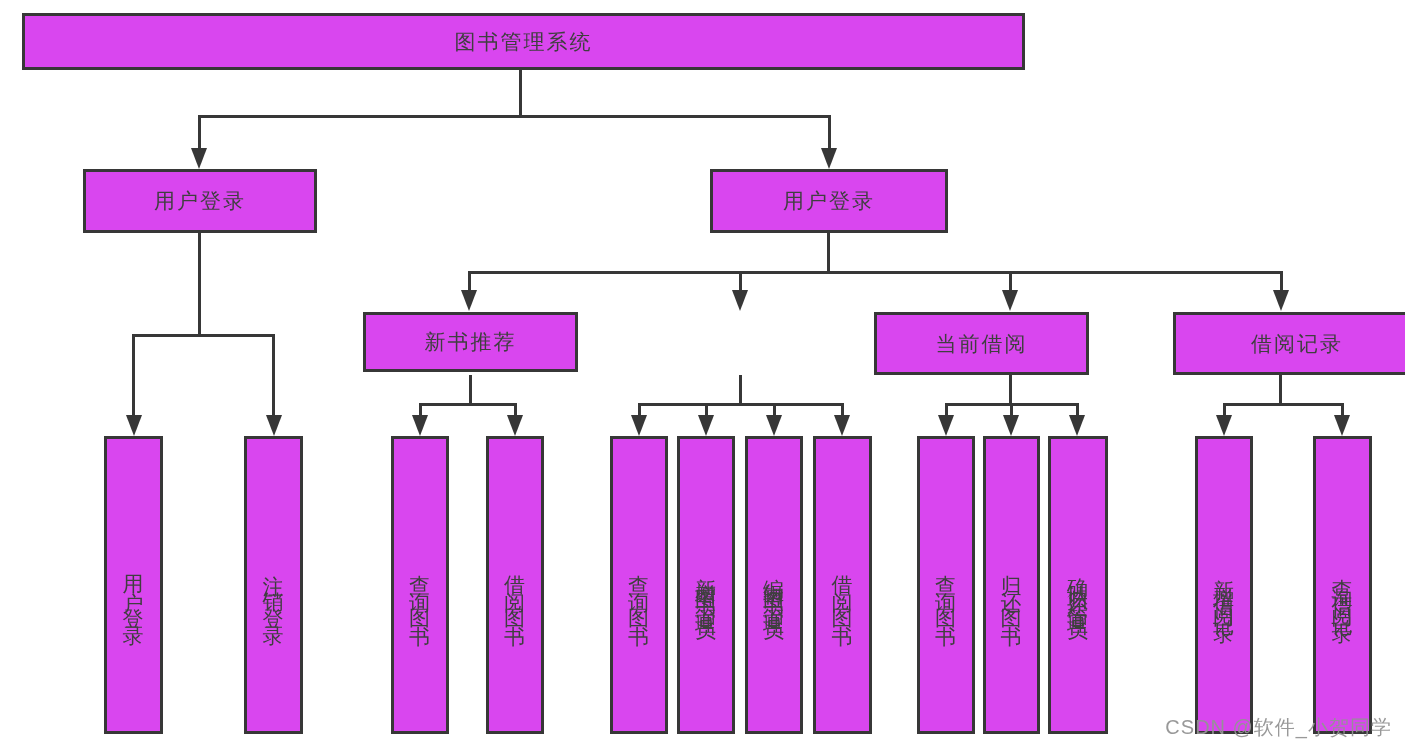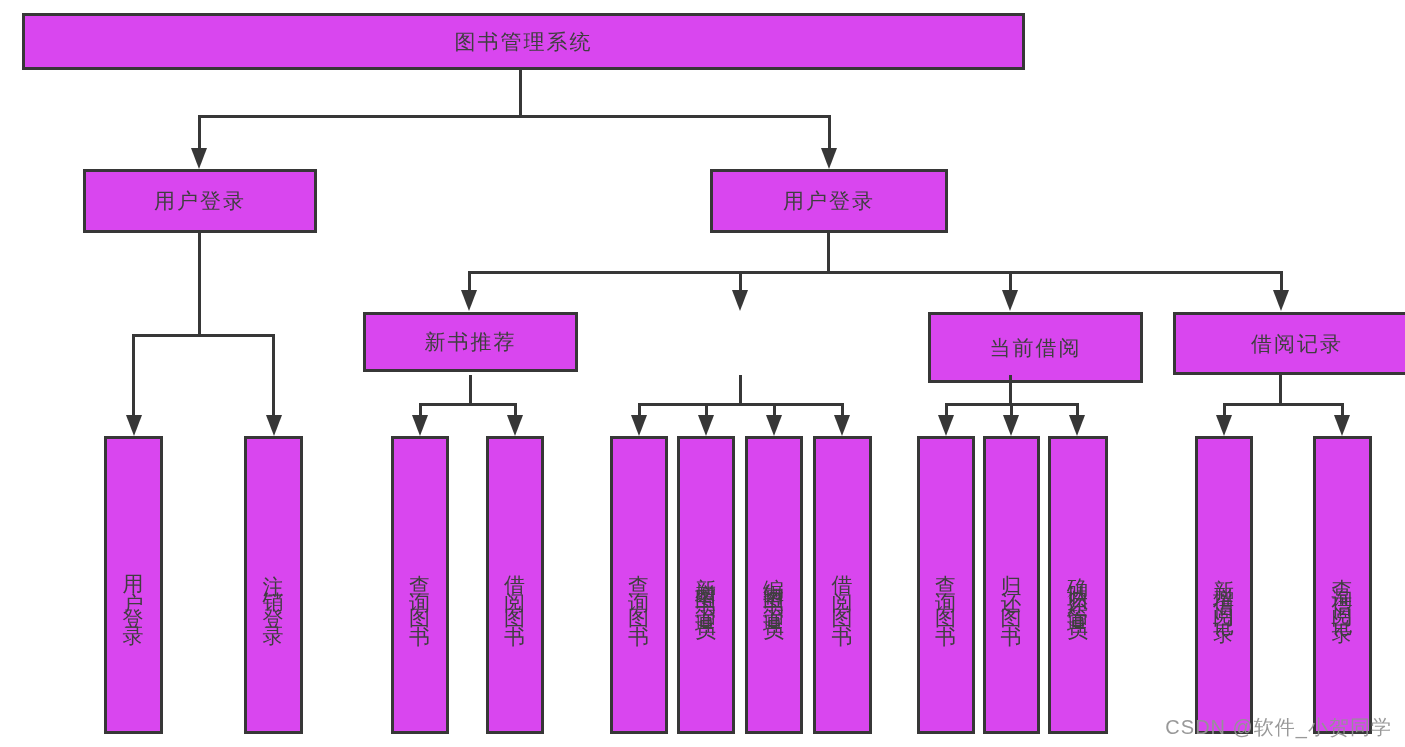--- a/index.html
+++ b/index.html
@@ -35,21 +35,21 @@
 <body>
 
 <div class="canvas">
 
   <div class="box hb" style="left:22px;top:13px;width:1003px;height:57px">图书管理系统</div>
 
   <div class="box hb" style="left:83px;top:169px;width:234px;height:64px">用户登录</div>
   <div class="box hb" style="left:710px;top:169px;width:238px;height:64px">用户登录</div>
 
   <div class="box hb" style="left:363px;top:312px;width:215px;height:60px">新书推荐</div>
-  <div class="box hb" style="left:928px;top:312px;width:215px;height:71px">当前借阅</div>
+  <div class="box hb" style="left:874px;top:312px;width:215px;height:63px">当前借阅</div>
   <div class="box hb" style="left:1173px;top:312px;width:248px;height:63px">借阅记录</div>
 
   <div class="box vb" style="left:104px;top:436px;width:59px;height:298px">用户登录</div>
   <div class="box vb" style="left:244px;top:436px;width:59px;height:298px">注销登录</div>
 
   <div class="box vb" style="left:391px;top:436px;width:58px;height:298px">查询图书</div>
   <div class="box vb" style="left:486px;top:436px;width:58px;height:298px">借阅图书</div>
 
   <div class="box vb" style="left:610px;top:436px;width:58px;height:298px">查询图书</div>
   <div class="box vb long" style="left:677px;top:436px;width:58px;height:298px">新增图书（管理员）</div>

